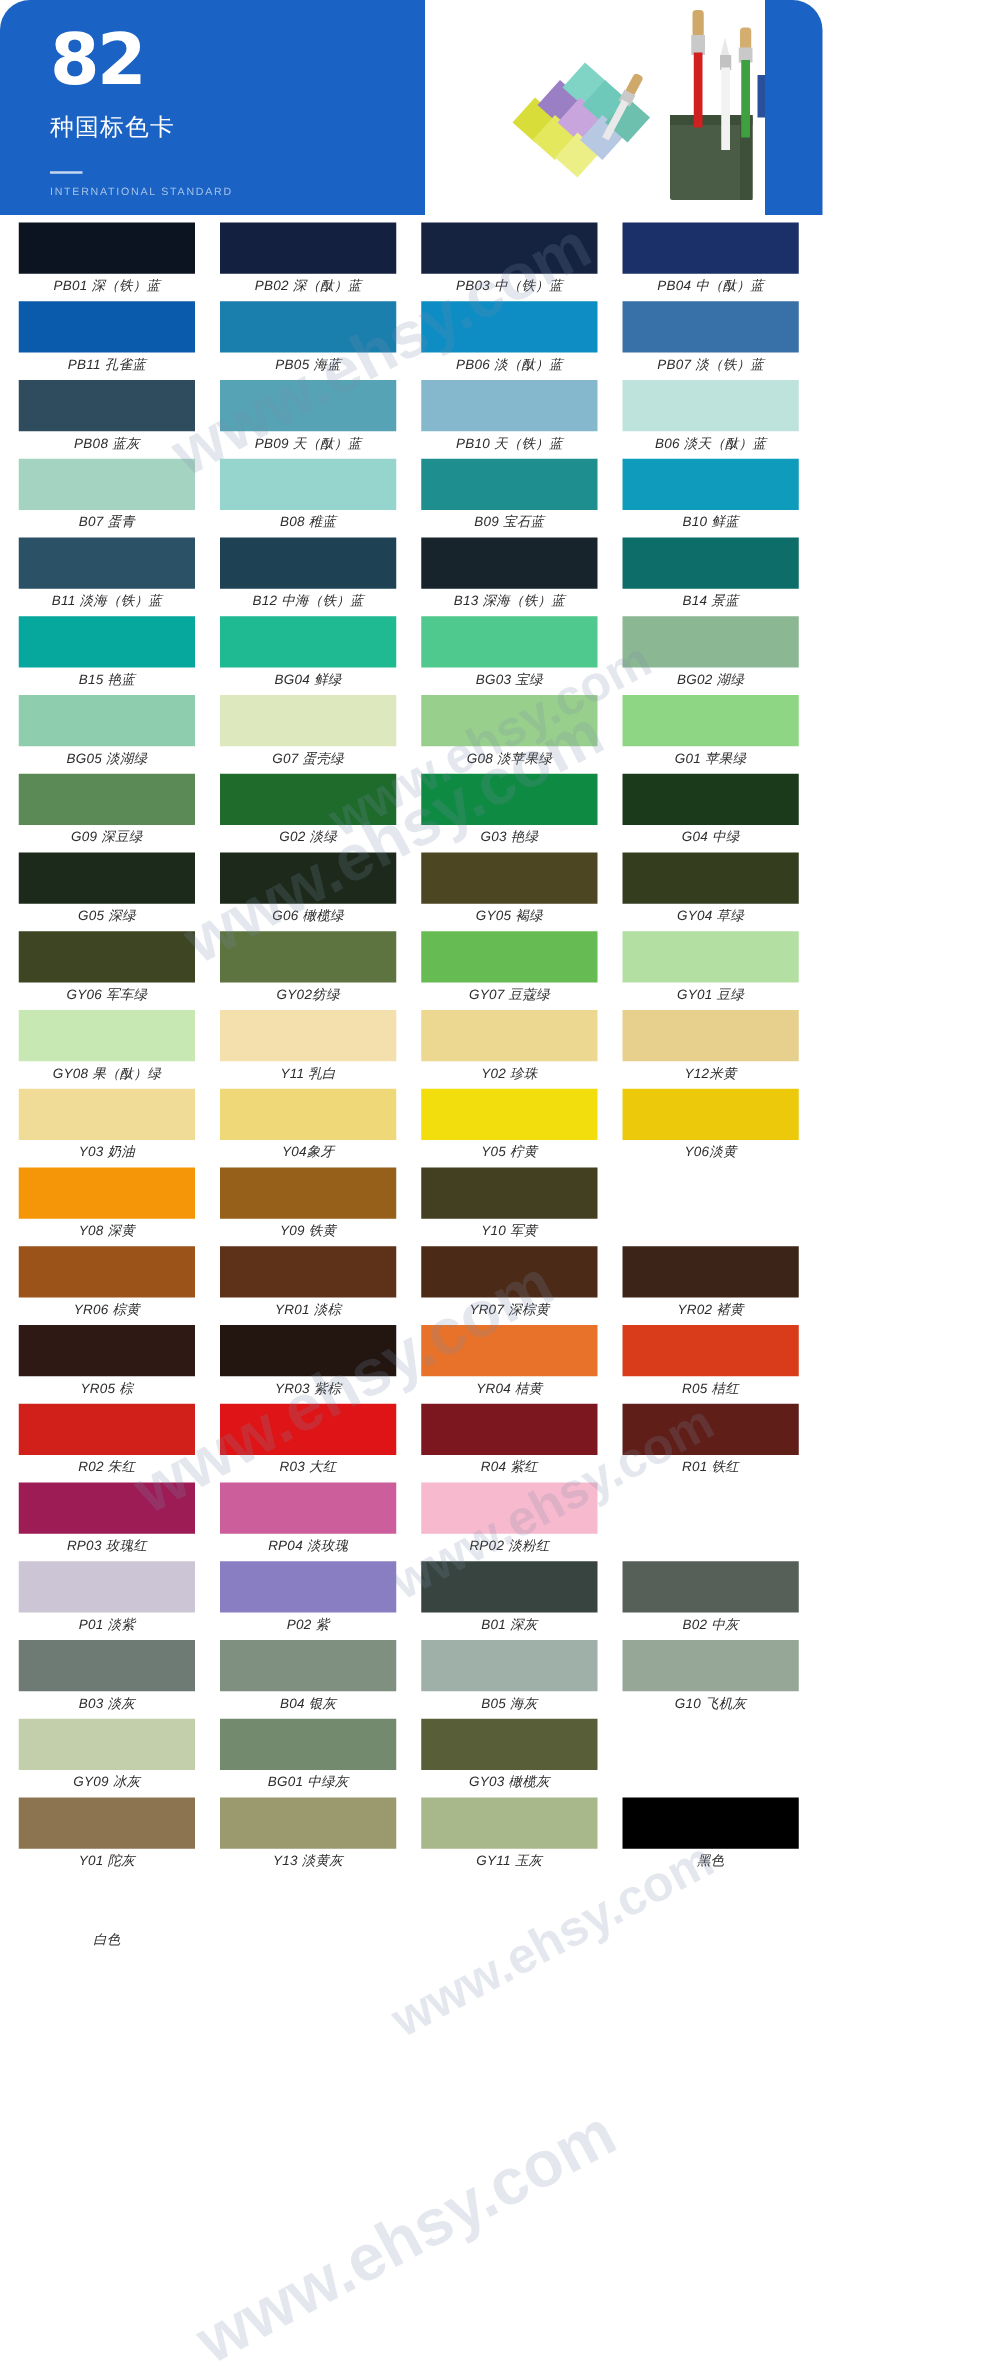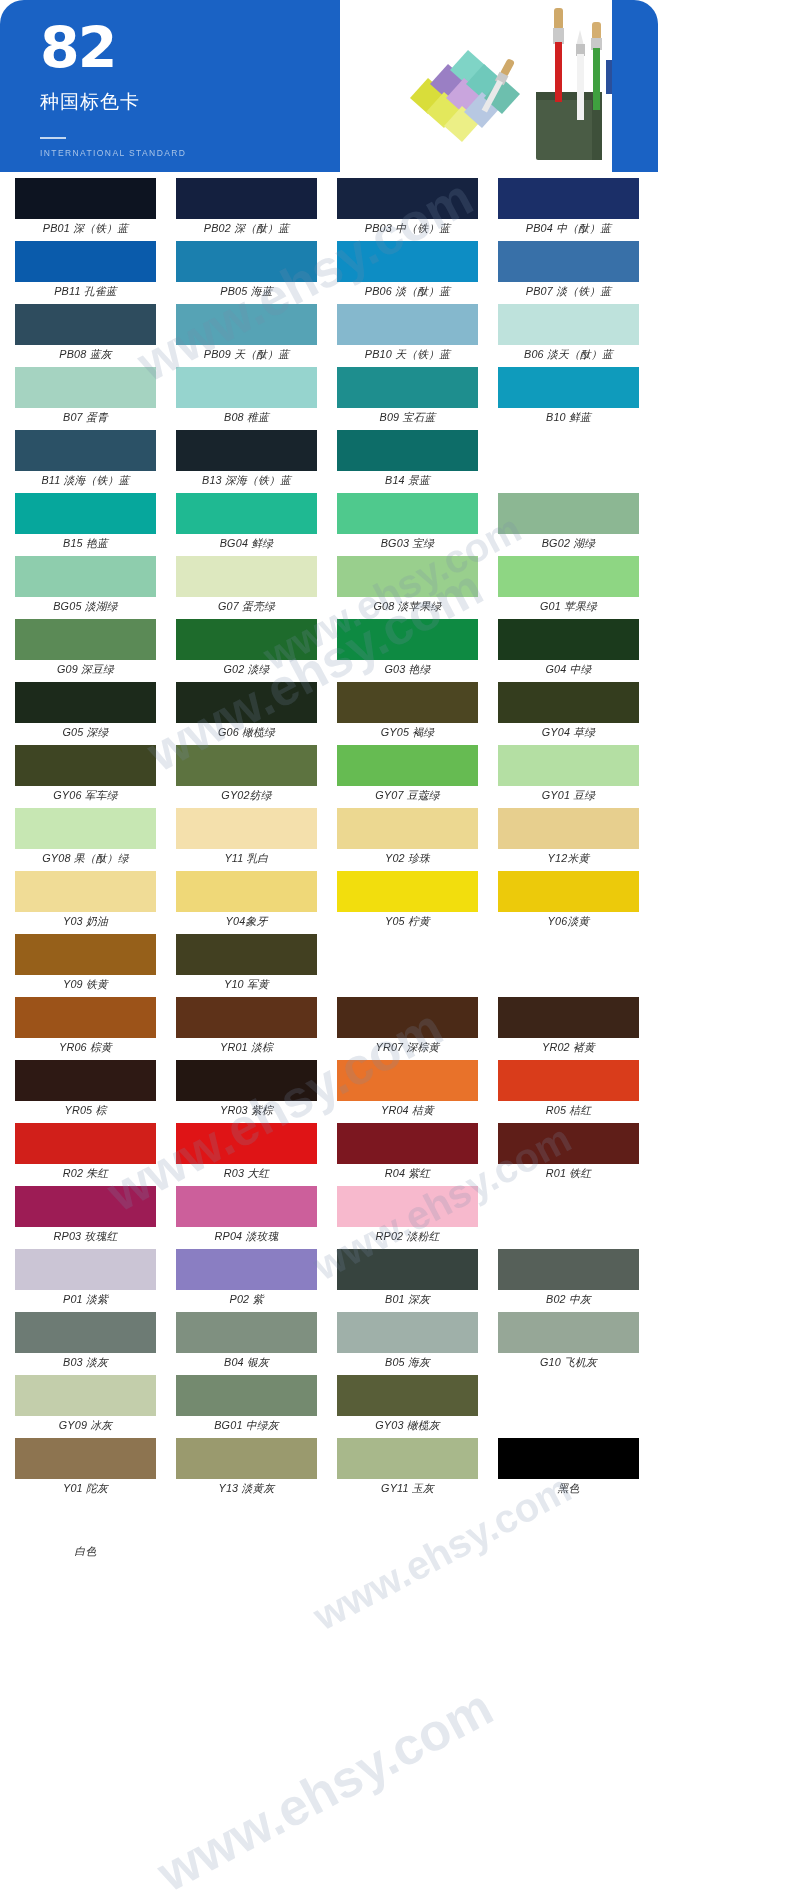--- a/index.html
+++ b/index.html
@@ -267,20 +267,24 @@
           <div class="swatch" style="background: rgb(15, 155, 188);"></div>
           <div class="label">B10 鲜蓝</div>
         </div>
       </div>
       <div class="row">
         <div class="cell">
           <div class="swatch" style="background: rgb(43, 81, 102);"></div>
           <div class="label">B11 淡海（铁）蓝</div>
         </div>
         <div class="cell">
+          <div class="swatch" style="background: rgb(30, 65, 84);"></div>
+          <div class="label">B12 中海（铁）蓝</div>
+        </div>
+        <div class="cell">
           <div class="swatch" style="background: rgb(24, 36, 44);"></div>
           <div class="label">B13 深海（铁）蓝</div>
         </div>
         <div class="cell">
           <div class="swatch" style="background: rgb(13, 109, 104);"></div>
           <div class="label">B14 景蓝</div>
         </div>
       </div>
       <div class="row">
         <div class="cell">
@@ -402,20 +406,24 @@
         <div class="cell">
           <div class="swatch" style="background: rgb(242, 222, 13);"></div>
           <div class="label">Y05 柠黄</div>
         </div>
         <div class="cell">
           <div class="swatch" style="background: rgb(236, 202, 11);"></div>
           <div class="label">Y06淡黄</div>
         </div>
       </div>
       <div class="row">
+        <div class="cell">
+          <div class="swatch" style="background: rgb(245, 150, 8);"></div>
+          <div class="label">Y08 深黄</div>
+        </div>
         <div class="cell">
           <div class="swatch" style="background: rgb(150, 96, 26);"></div>
           <div class="label">Y09 铁黄</div>
         </div>
         <div class="cell">
           <div class="swatch" style="background: rgb(66, 64, 33);"></div>
           <div class="label">Y10 军黄</div>
         </div>
       </div>
       <div class="row">

